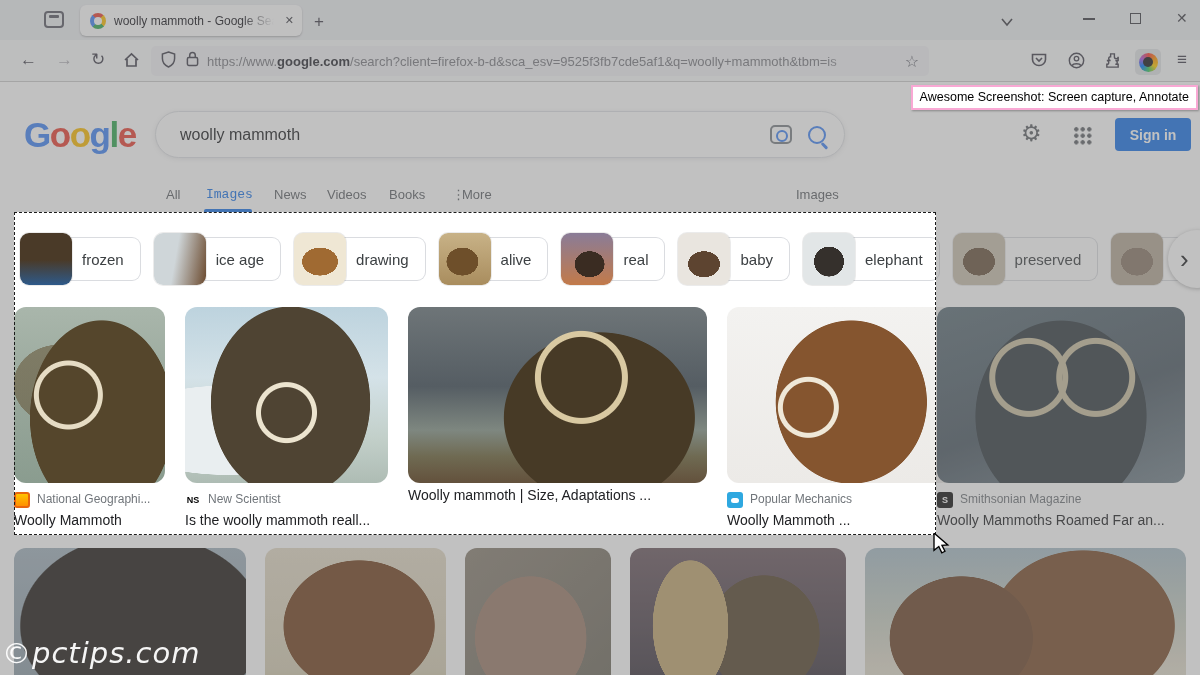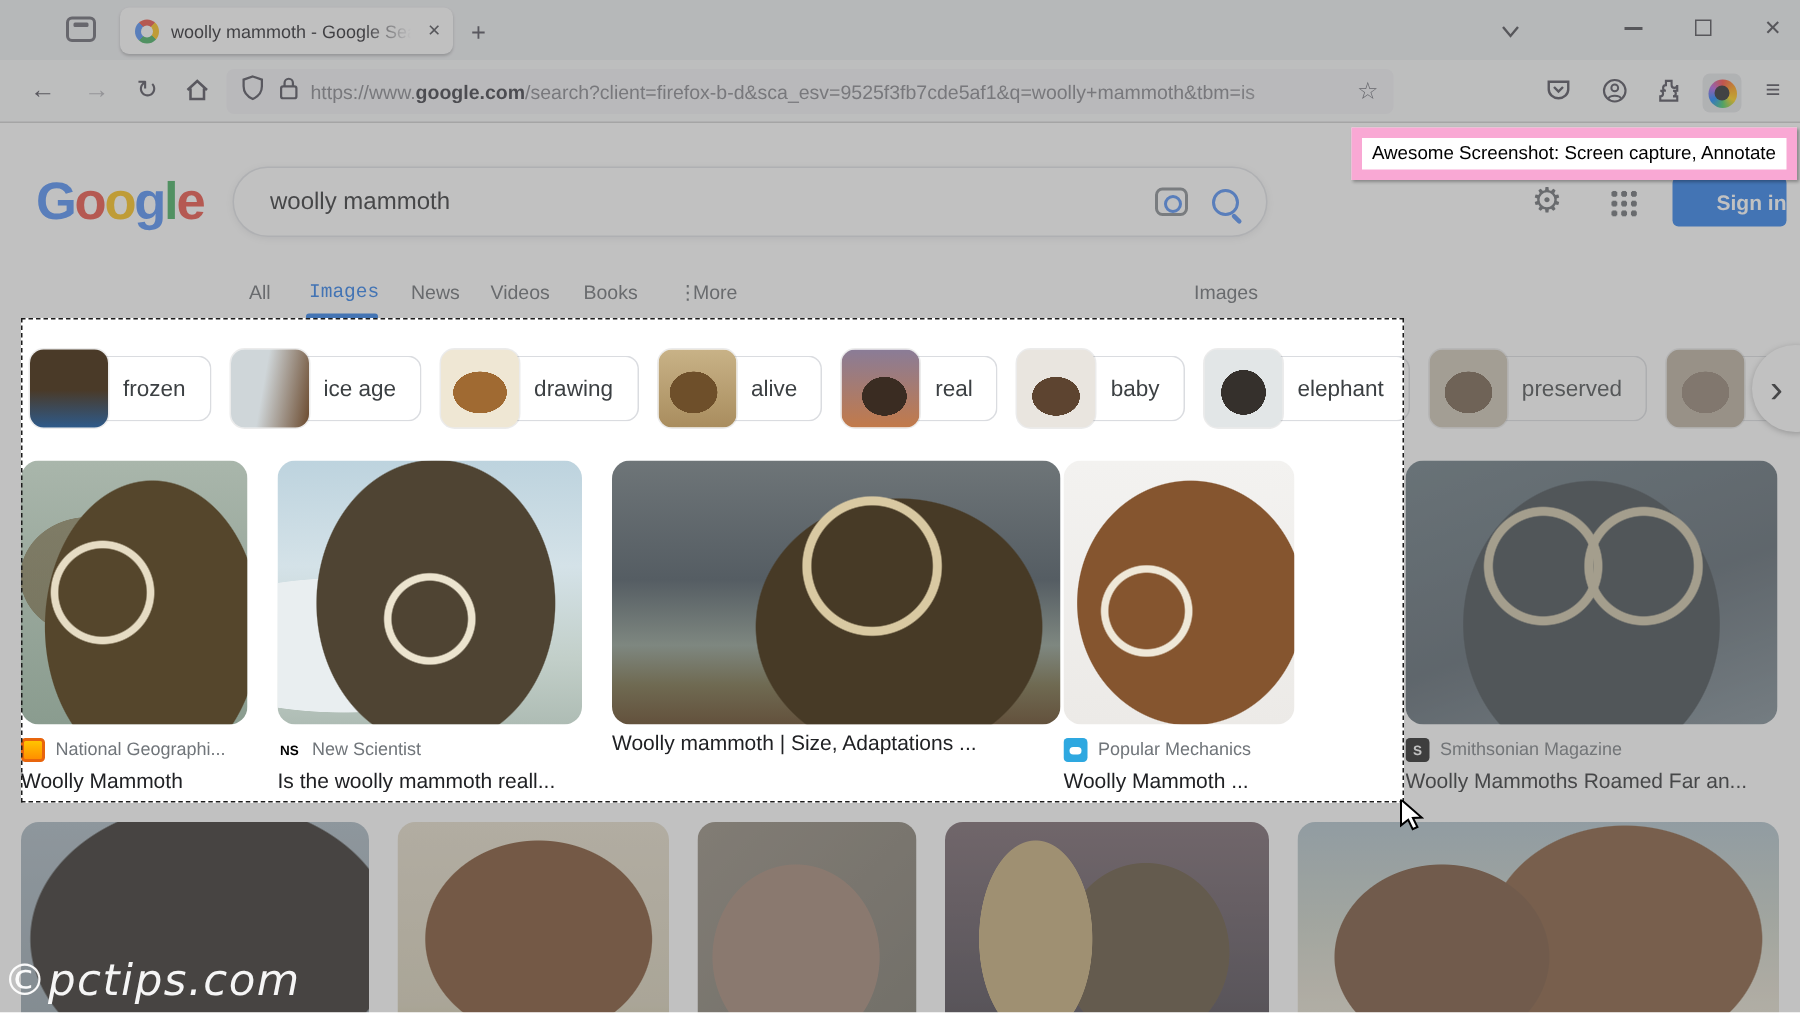--- a/index.html
+++ b/index.html
@@ -43,21 +43,21 @@
   .glogo .c0,.glogo .c3 { color:#4285f4; } .glogo .c1,.glogo .c5 { color:#ea4335; }
   .glogo .c2 { color:#fbbc05; } .glogo .c4 { color:#34a853; }
   .searchpill { position:absolute; left:155px; top:29px; width:690px; height:47px; border:1px solid #dfe1e5; border-radius:24px; background:#fff; box-shadow:0 1px 5px rgba(32,33,36,.1); display:flex; align-items:center; padding:0 18px 0 24px; }
   .query { border:0; outline:0; flex:1; font-size:16px; color:#202124; font-family:"Liberation Sans",sans-serif; background:transparent; }
   .lens { width:22px; height:19px; border:2px solid #7d8287; border-radius:5px; position:relative; margin-right:16px; }
   .lens::after { content:""; position:absolute; left:4px; top:2.5px; width:8px; height:8px; border-radius:50%; border:2px solid #4285f4; }
   .mag { width:18px; height:18px; border:2.5px solid #4285f4; border-radius:50%; position:relative; }
   .mag::after { content:""; position:absolute; left:13px; top:14px; width:2.5px; height:8px; background:#4285f4; transform:rotate(-45deg); border-radius:2px; }
   .gear { position:absolute; left:1021px; top:38px; font-size:23px; color:#5f6368; }
   .appgrid { position:absolute; left:1073px; top:44px; width:19px; height:19px; background-image:radial-gradient(circle,#5f6368 1.9px,transparent 2.3px); background-size:6.5px 6.5px; }
-  .signin { position:absolute; left:1115px; top:36px; width:76px; height:33px; background:#1a73e8; color:#fff; font-size:14px; font-weight:bold; border:0; border-radius:4px;text-align:right; }
+  .signin { position:absolute; left:1115px; top:36px; width:76px; height:33px; background:#1a73e8; color:#fff; font-size:14px; font-weight:bold; border:0; border-radius:4px; }
 
   .gnav { position:absolute; top:105px; font-size:13px; color:#5f6368; }
   .gnav.active { color:#1a73e8;font-family:Liberation Mono, monospace; }
   .gnav.active::after { content:""; position:absolute; left:-2px; top:22px; width:48px; height:3px; background:#1a73e8; border-radius:2px 2px 0 0; }
 
   
   .chips { position:absolute; left:20px; top:150px; height:54px; display:flex; gap:13px; }
   .chip { display:flex; align-items:center; }
   .chip .thumb { width:52px; height:52px; border-radius:9px; z-index:2; flex:0 0 52px; box-shadow:0 0 0 1px rgba(0,0,0,.08); }
   .chip .pill { height:44px; margin-left:-7px; padding:0 16px 0 17px; border:1px solid #dadce0; border-left:0; border-radius:0 9px 9px 0; background:#fff; display:flex; align-items:center; font-size:15px; color:#3c4043; white-space:nowrap; }
@@ -95,21 +95,21 @@
   
   .brow { position:absolute; top:466px; height:150px; border-radius:12px; }
   .b1 { background:radial-gradient(ellipse 122px 92px at 55% 52%,#221d18 0 99%,transparent),linear-gradient(#a2b2bd,#8d9ca6); }
   .b2 { background:radial-gradient(ellipse 76px 66px at 52% 52%,#74431f 0 99%,transparent),linear-gradient(#e3dac6,#d6cdb4 80%,#c8c39a); }
   .b3 { background:radial-gradient(ellipse 56px 62px at 45% 60%,#9b7c6b 0 99%,transparent),linear-gradient(135deg,#8b8274,#6f6a5e); }
   .b4 { background:radial-gradient(ellipse 38px 66px at 28% 52%,#c2a76f 0 99%,transparent),radial-gradient(ellipse 56px 60px at 62% 58%,#57452f 0 99%,transparent),linear-gradient(#6d5a62,#49404a 70%,#38323a); }
   .b5 { background:radial-gradient(ellipse 72px 62px at 30% 60%,#6e462a 0 99%,transparent),radial-gradient(ellipse 92px 76px at 68% 52%,#7a4e2d 0 99%,transparent),linear-gradient(#a8bcc6,#c6cdc2 45%,#ddd8c8 75%,#e8e2d2); }
 
   
   .sel { position:absolute; left:14px; top:212px; width:922px; height:323px; border:1px dashed #1b1b1b; box-shadow:0 0 0 2000px rgba(118,118,118,.45); z-index:50; pointer-events:none; }
-  .tooltip { position:absolute; top:85px; right:2px; z-index:60; background:#fff; border:7px solid #f9a8d4; padding:3px 7px 4px; font-size:12.5px; color:#000; white-space:nowrap; box-shadow:1px 1px 2px rgba(0,0,0,.3); }
+  .tooltip { position:absolute; top:85px; right:2px; z-index:60; background:#fff; border:2px solid #f9a8d4; padding:3px 7px 4px; font-size:12.5px; color:#000; white-space:nowrap; box-shadow:1px 1px 2px rgba(0,0,0,.3); }
   .cursor { position:absolute; left:932px; top:533px; z-index:70; }
   .watermark { position:absolute; left:2px; top:636px; z-index:80; font-family:"DejaVu Sans",sans-serif; font-style:italic; font-size:29px; color:rgba(255,255,255,.95); letter-spacing:1px; }
 </style>
 </head>
 <body>
 
 <div class="screen">
 
   <header class="tabbar">
     <span class="fxview">
@@ -255,21 +255,21 @@
       <div class="r-src">
           <span class="fav fav-ns">NS</span>
           <span>New Scientist</span>
         </div>
       <div class="r-title">Is the woolly mammoth reall...</div>
     </div>
     <div class="rcol" style="left:408px;width:299px">
       <div class="r-img ri3"></div>
       <div class="r-title">Woolly mammoth | Size, Adaptations ...</div>
     </div>
-    <div class="rcol" style="left:709px;width:154px">
+    <div class="rcol" style="left:727px;width:226px">
       <div class="r-img ri4"></div>
       <div class="r-src">
           <span class="fav fav-pm"></span>
           <span>Popular Mechanics</span>
         </div>
       <div class="r-title">Woolly Mammoth ...</div>
     </div>
     <div class="rcol" style="left:937px;width:248px">
       <div class="r-img ri5"></div>
       <div class="r-src">

